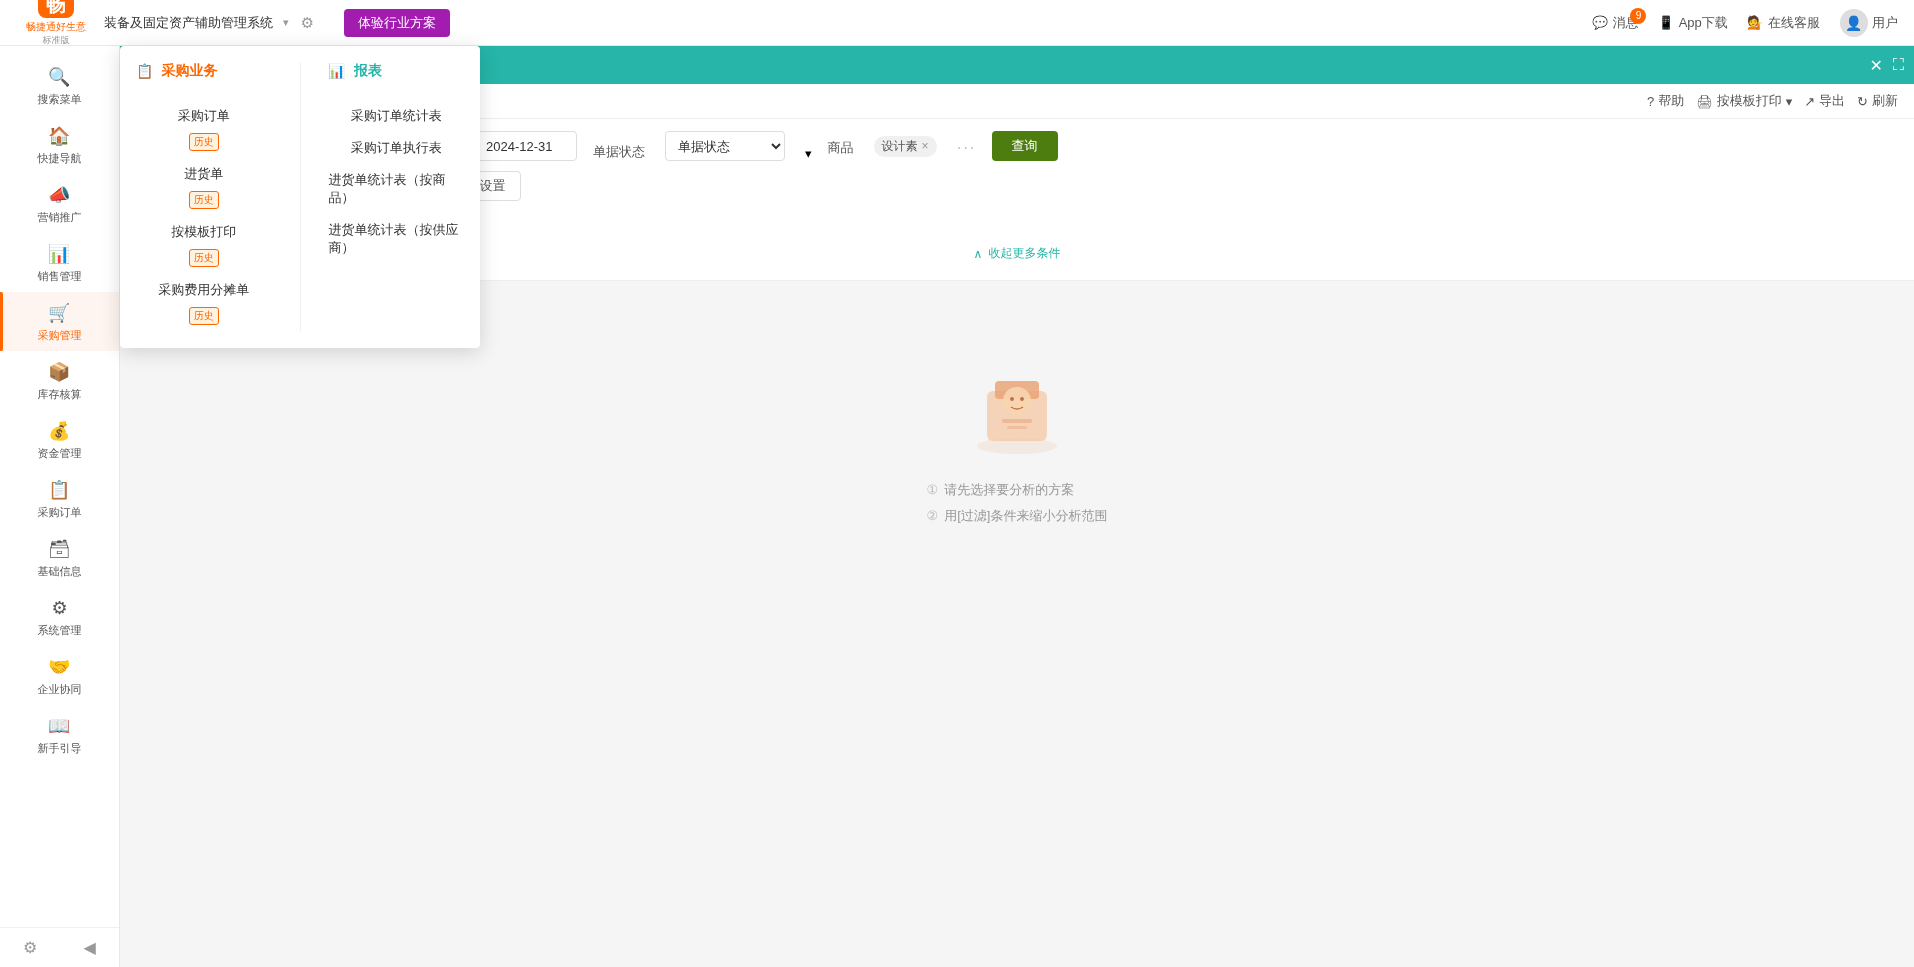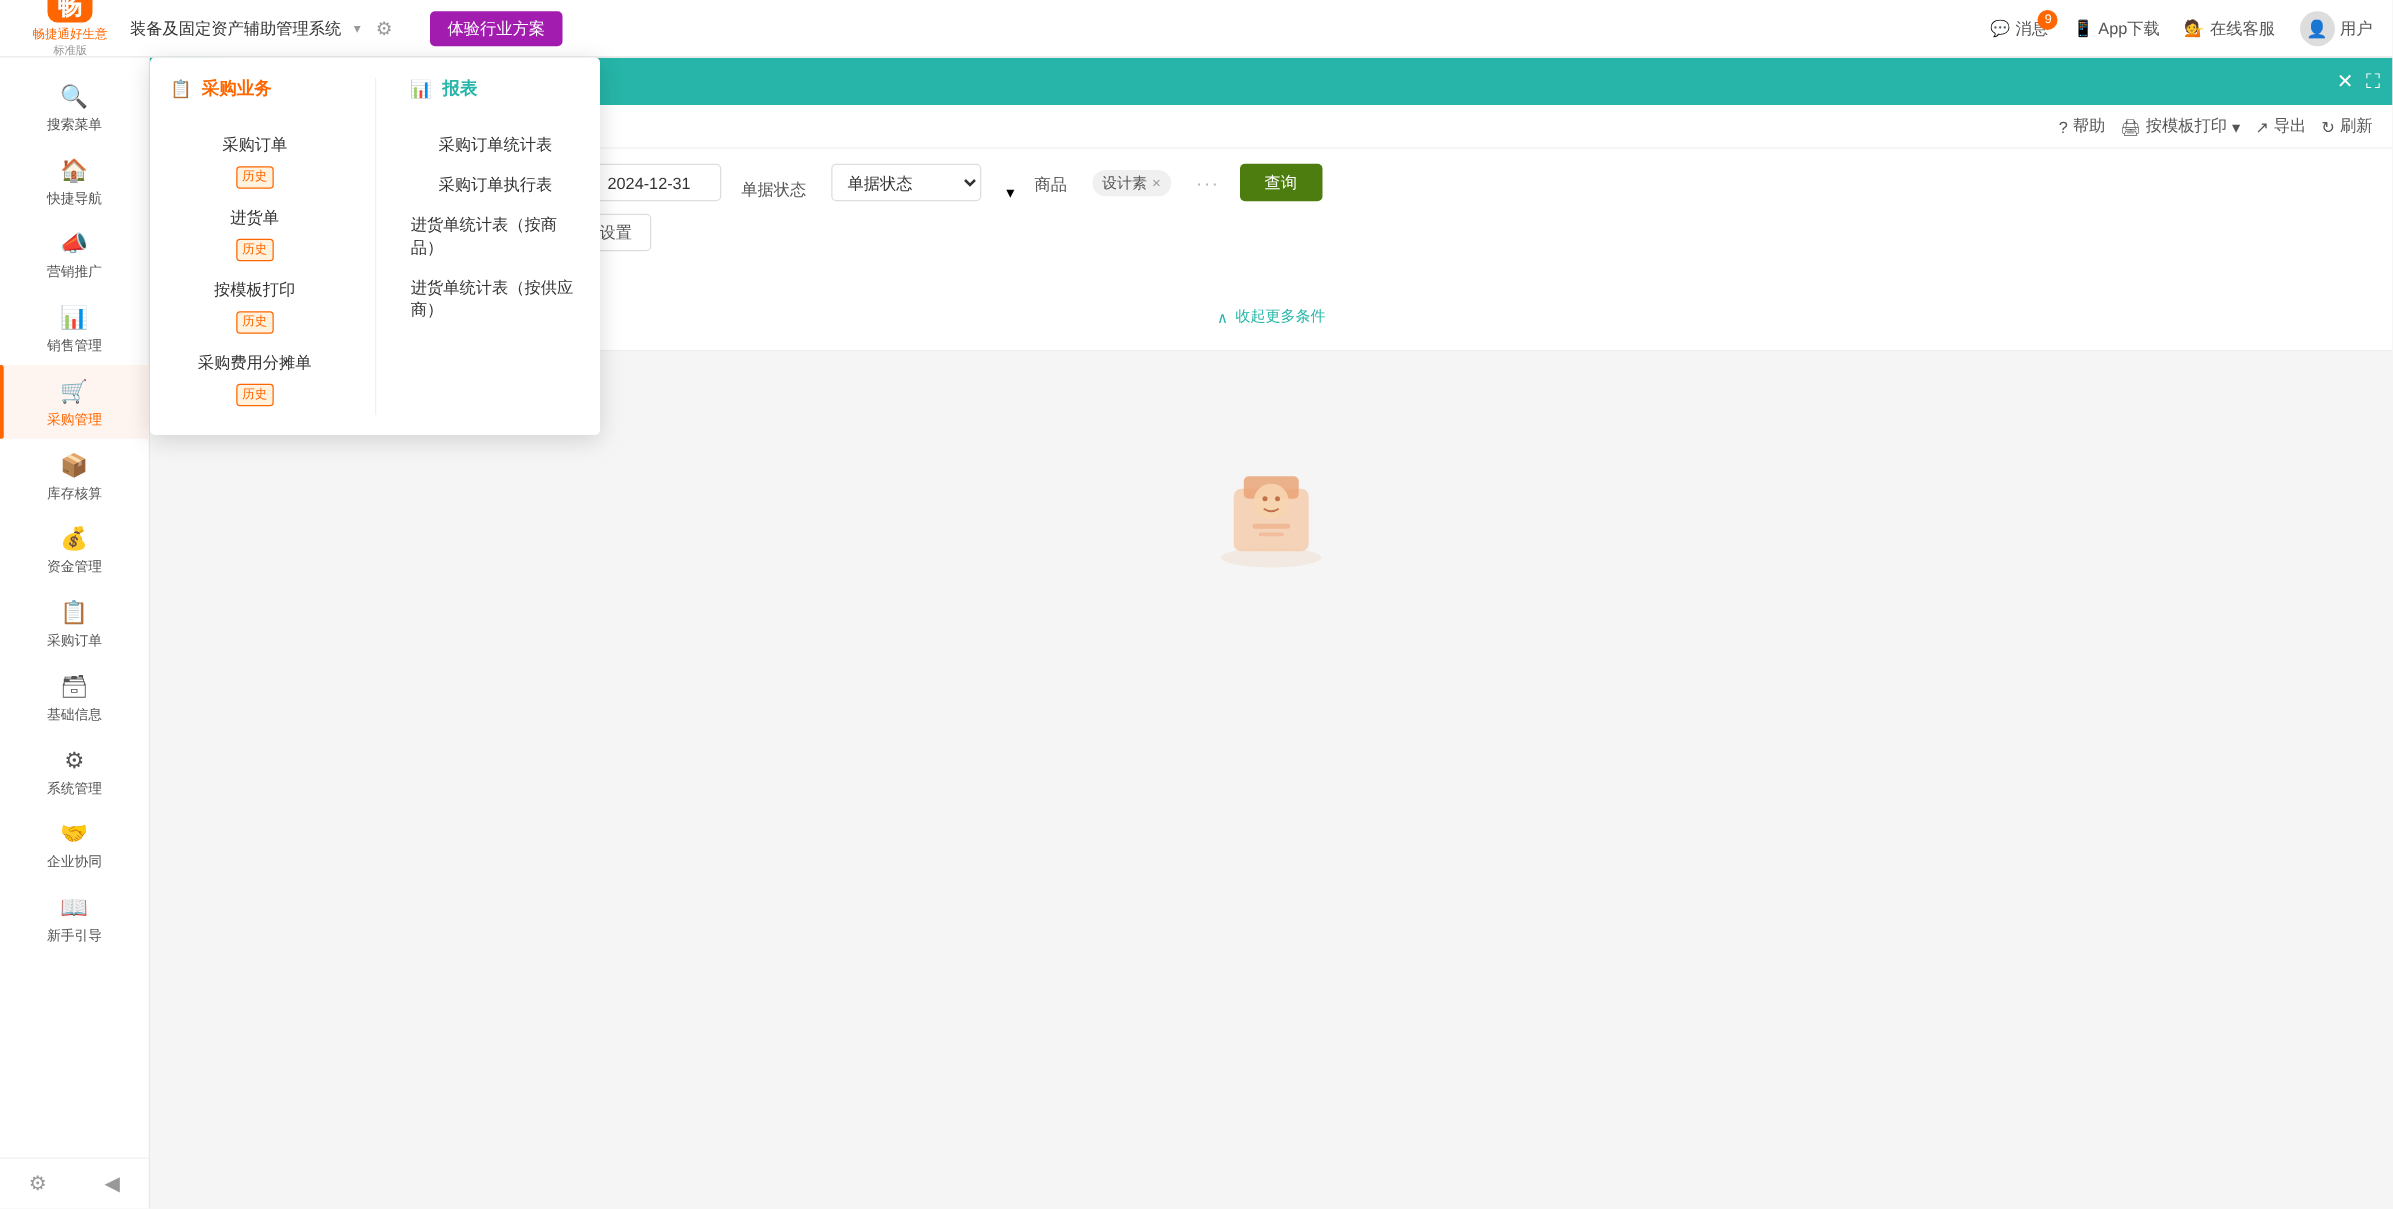--- a/index.html
+++ b/index.html
@@ -510,20 +510,24 @@
               <rect x="30" y="30" width="60" height="50" rx="6" fill="#f5c5a0" opacity="0.7"></rect>
               <rect x="38" y="20" width="44" height="18" rx="4" fill="#e8a070" opacity="0.8"></rect>
               <circle cx="60" cy="40" r="14" fill="#f8d5b0" opacity="0.9"></circle>
               <circle cx="55" cy="38" r="2" fill="#c0724a"></circle>
               <circle cx="65" cy="38" r="2" fill="#c0724a"></circle>
               <path d="M54 46 Q60 50 66 46" stroke="#c0724a" stroke-width="1.5" fill="none"></path>
               <rect x="45" y="58" width="30" height="4" rx="2" fill="#e8a070" opacity="0.5"></rect>
               <rect x="50" y="65" width="20" height="3" rx="1.5" fill="#e8a070" opacity="0.4"></rect>
             </svg>
           </div>
+          <div class="empty-text">
+            <div class="bullet">请先选择要分析的方案</div>
+            <div class="bullet2">用[过滤]条件来缩小分析范围</div>
+          </div>
         </div>
       </div>
     </div>
 
     <div class="dropdown-menu">
       <div class="dropdown-cols">
 
         <div class="dropdown-col">
           <div class="dropdown-col-header">
             <span>📋</span>

